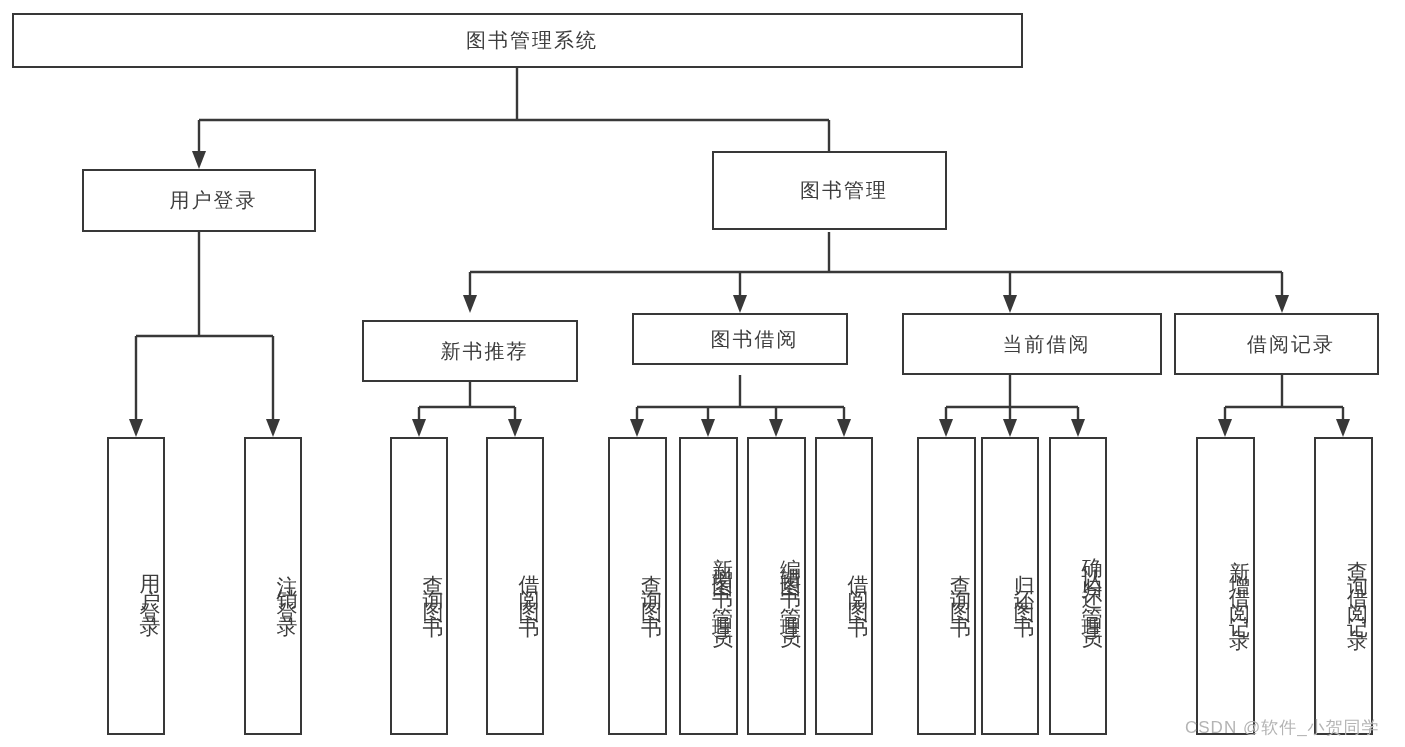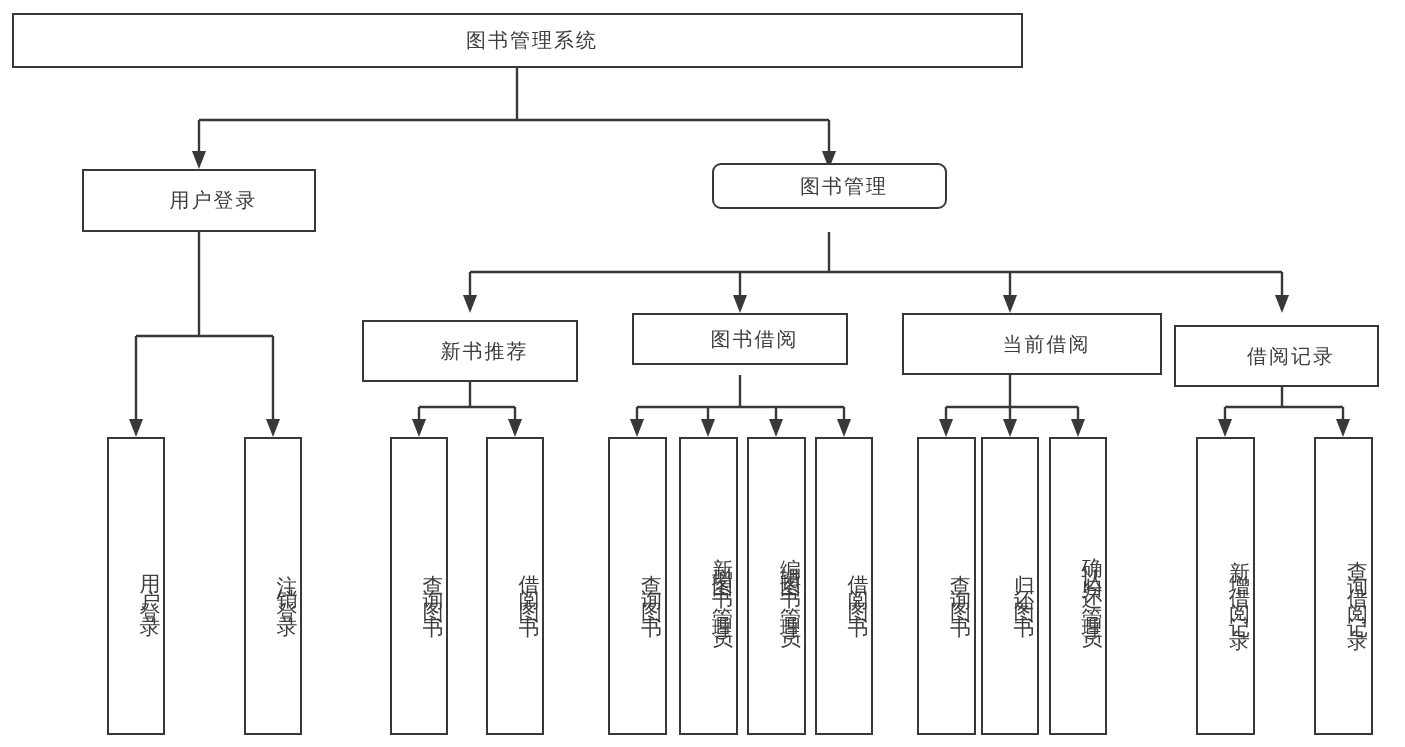--- a/index.html
+++ b/index.html
@@ -61,33 +61,33 @@
       <polygon points="1218,419 1232,419 1225,437" fill="#383838"></polygon>
       <polygon points="1336,419 1350,419 1343,437" fill="#383838"></polygon>
     </svg>
   <div id="nodes">
       <div class="node" style="left: 12px; top: 13px; width: 1011px; height: 55px;">
         <span>图书管理系统</span>
       </div>
       <div class="node" style="left: 82px; top: 169px; width: 234px; height: 63px;">
         <span>用户登录</span>
       </div>
-      <div class="node" style="left: 712px; top: 163px; width: 235px; height: 46px; border-radius: 9px;">
+      <div class="node" style="left: 712px; top: 151px; width: 235px; height: 79px;">
         <span>图书管理</span>
       </div>
       <div class="node" style="left: 362px; top: 320px; width: 216px; height: 62px;">
         <span>新书推荐</span>
       </div>
       <div class="node" style="left: 632px; top: 313px; width: 216px; height: 52px;">
         <span>图书借阅</span>
       </div>
       <div class="node" style="left: 902px; top: 313px; width: 260px; height: 62px;">
         <span>当前借阅</span>
       </div>
-      <div class="node" style="left: 1174px; top: 313px; width: 205px; height: 62px; margin-top: 12px;">
+      <div class="node" style="left: 1174px; top: 313px; width: 205px; height: 62px;">
         <span>借阅记录</span>
       </div>
       <div class="node vertical" style="left: 107px; top: 437px; width: 58px; height: 298px;">
         <span>用户登录</span>
       </div>
       <div class="node vertical" style="left: 244px; top: 437px; width: 58px; height: 298px;">
         <span>注销登录</span>
       </div>
       <div class="node vertical" style="left: 390px; top: 437px; width: 58px; height: 298px;">
         <span>查询图书</span>
@@ -116,13 +116,14 @@
       <div class="node vertical long" style="left: 1049px; top: 437px; width: 58px; height: 298px;">
         <span>确认归还（管理员）</span>
       </div>
       <div class="node vertical" style="left: 1196px; top: 437px; width: 59px; height: 298px;">
         <span>新增借阅记录</span>
       </div>
       <div class="node vertical" style="left: 1314px; top: 437px; width: 59px; height: 298px;">
         <span>查询借阅记录</span>
       </div>
     </div>
+  <div class="watermark">CSDN @软件_小贺同学</div>
 </div>
 
 </body></html>

